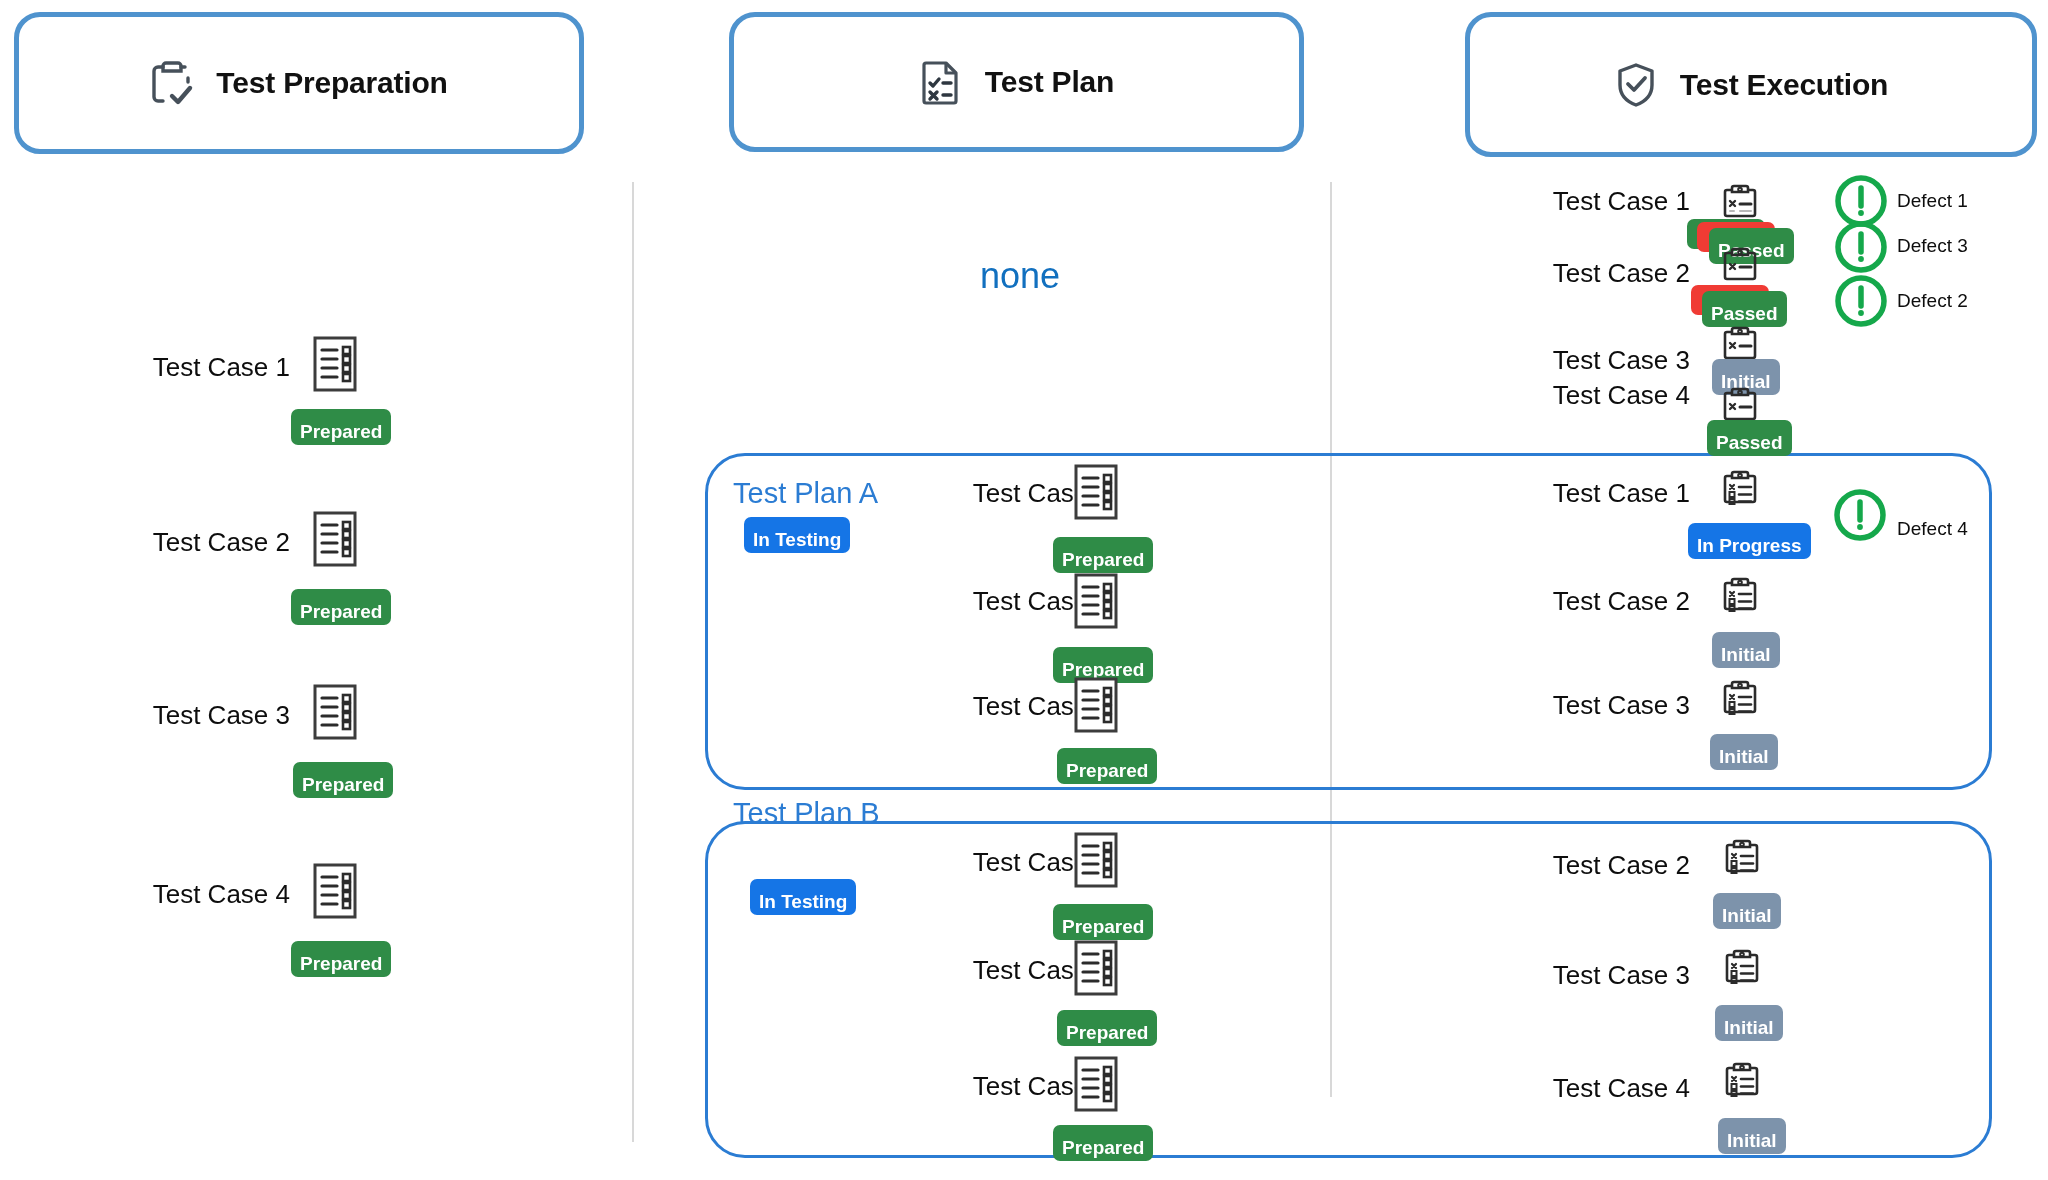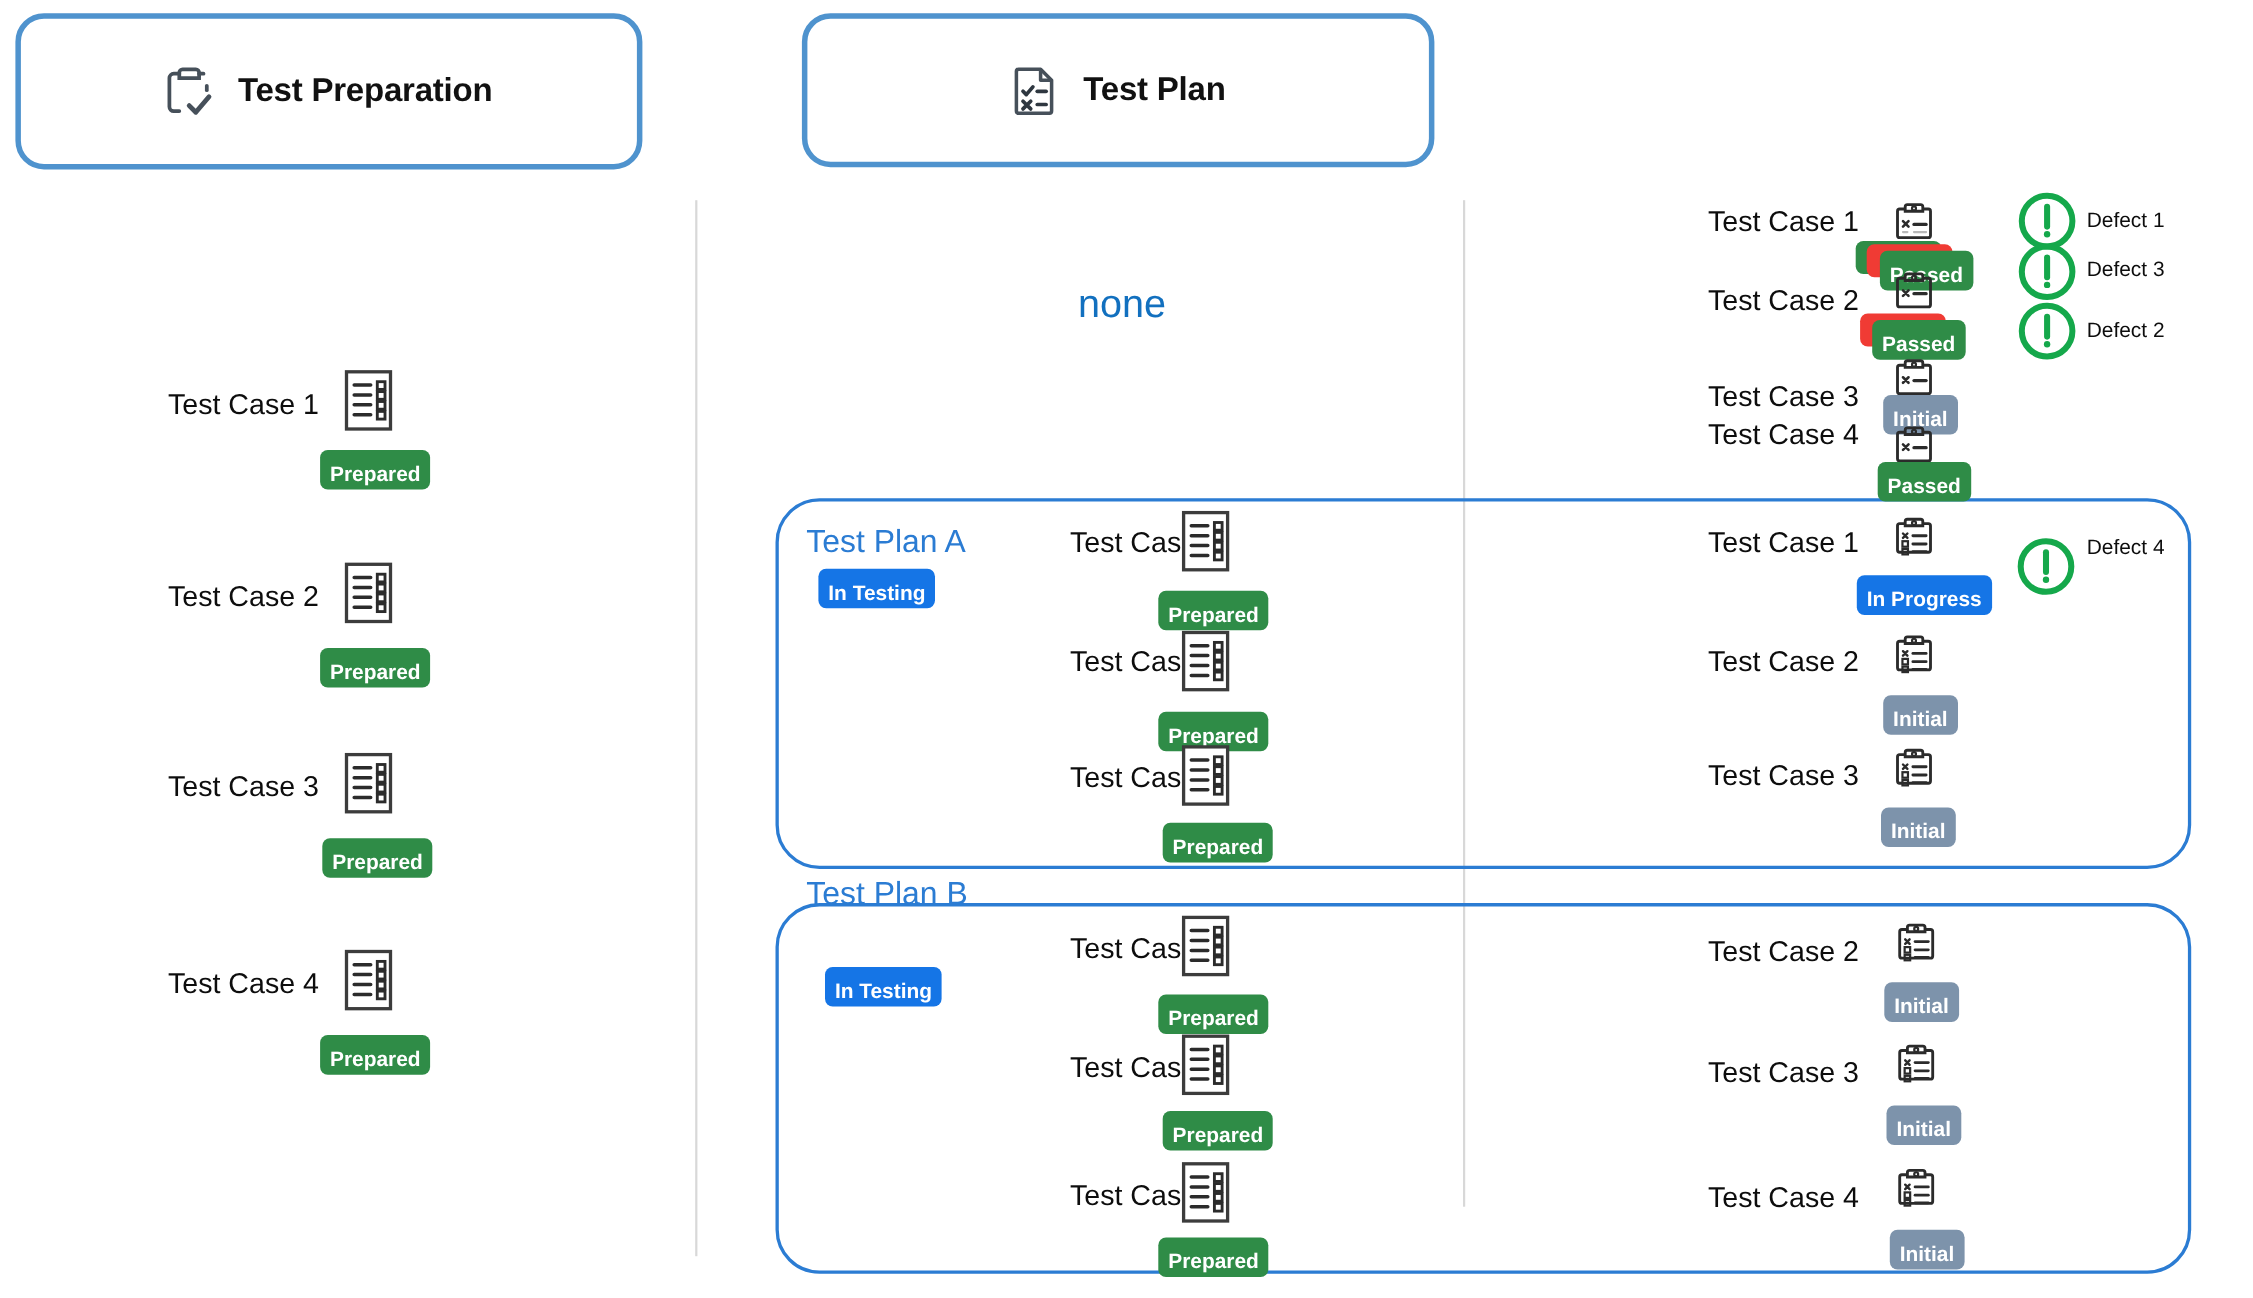--- a/index.html
+++ b/index.html
@@ -118,20 +118,29 @@
         <path d="M27 6 v10 h10" fill="none" stroke="#46505a" stroke-width="3.2" stroke-linejoin="round"></path>
         <path d="M11 26 l3 3 l6 -7" fill="none" stroke="#2e3740" stroke-width="3.4" stroke-linecap="round" stroke-linejoin="round"></path>
         <path d="M24 26 h8" stroke="#2e3740" stroke-width="3.4" stroke-linecap="round"></path>
         <path d="M11 35 l7 7 M18 35 l-7 7" stroke="#2e3740" stroke-width="3.4" stroke-linecap="round"></path>
         <path d="M24 38 h8" stroke="#2e3740" stroke-width="3.4" stroke-linecap="round"></path>
       </svg>
     </span>
     <span class="phase-title">Test Plan</span>
   </div>
 
+  <div class="phase-header" style="left:1465px; top:12px; width:572px; height:145px;">
+    <span class="phase-icon">
+      <svg width="44" height="50" viewBox="0 0 44 50">
+        <path d="M22 5 L38 11 v14 c0 11 -8 17 -16 20 c-8 -3 -16 -9 -16 -20 v-14 z" fill="none" stroke="#46505a" stroke-width="3.4" stroke-linejoin="round"></path>
+        <path d="M14 24 l6 6 l11 -12" fill="none" stroke="#46505a" stroke-width="3.8" stroke-linecap="round" stroke-linejoin="round"></path>
+      </svg>
+    </span>
+    <span class="phase-title">Test Execution</span>
+  </div>
 
   <div class="vdivider" style="left:632px; top:182px; height:960px;"></div>
   <div class="vdivider" style="left:1330px; top:182px; height:915px;"></div>
 
   <div class="plan-box" style="left:705px; top:453px; width:1287px; height:337px;"></div>
   <div class="plan-box" style="left:705px; top:821px; width:1287px; height:337px;"></div>
 
   <div class="tc-label" style="left:0px; top:352px; width:290px;"></div>
   <div class="tc-label" style="left:0px; top:352px; width:290px;">Test Case 1</div>
   <div class="icon-box" style="left:312px; top:335px;">
@@ -367,21 +376,21 @@
   </div>
   <div class="badge badge-blue" style="left:1688px; top:523px;">In Progress</div>
 
   <div class="defect-icon" style="left:1832px; top:487px;">
     <svg width="56" height="56" viewBox="0 0 56 56">
       <circle cx="28" cy="28" r="23" fill="none" stroke="#15a84b" stroke-width="5.5"></circle>
       <path d="M28 15 v18" stroke="#15a84b" stroke-width="5.5" stroke-linecap="round"></path>
       <circle cx="28" cy="40" r="2.9" fill="#15a84b"></circle>
     </svg>
   </div>
-  <div class="defect-label" style="left:1897px; top:488px;">Defect 4</div>
+  <div class="defect-label" style="left:1897px; top:518px;">Defect 4</div>
 
   <div class="tc-label" style="left:1400px; top:586px; width:290px;">Test Case 2</div>
   <div class="icon-box" style="left:1716px; top:573px;">
     <svg width="48" height="48" viewBox="0 0 48 48">
       <path d="M18 6 h12 a2 2 0 0 1 2 2 v4 h-16 v-4 a2 2 0 0 1 2 -2 z" fill="none" stroke="#2b2b2b" stroke-width="2.6"></path>
       <circle cx="24" cy="9.5" r="1.8" fill="none" stroke="#2b2b2b" stroke-width="2"></circle>
       <path d="M16 10 h-5 a2 2 0 0 0 -2 2 v22 a2 2 0 0 0 2 2 h26 a2 2 0 0 0 2 -2 v-22 a2 2 0 0 0 -2 -2 h-5" fill="none" stroke="#2b2b2b" stroke-width="2.6" stroke-linejoin="round"></path>
       <path d="M14 19 l4 4 M18 19 l-4 4" stroke="#2b2b2b" stroke-width="2.2" stroke-linecap="round"></path>
       <path d="M23 21 h12" stroke="#2b2b2b" stroke-width="2.6" stroke-linecap="round"></path>
       <rect x="13.5" y="26" width="5" height="5" fill="none" stroke="#2b2b2b" stroke-width="2"></rect>

